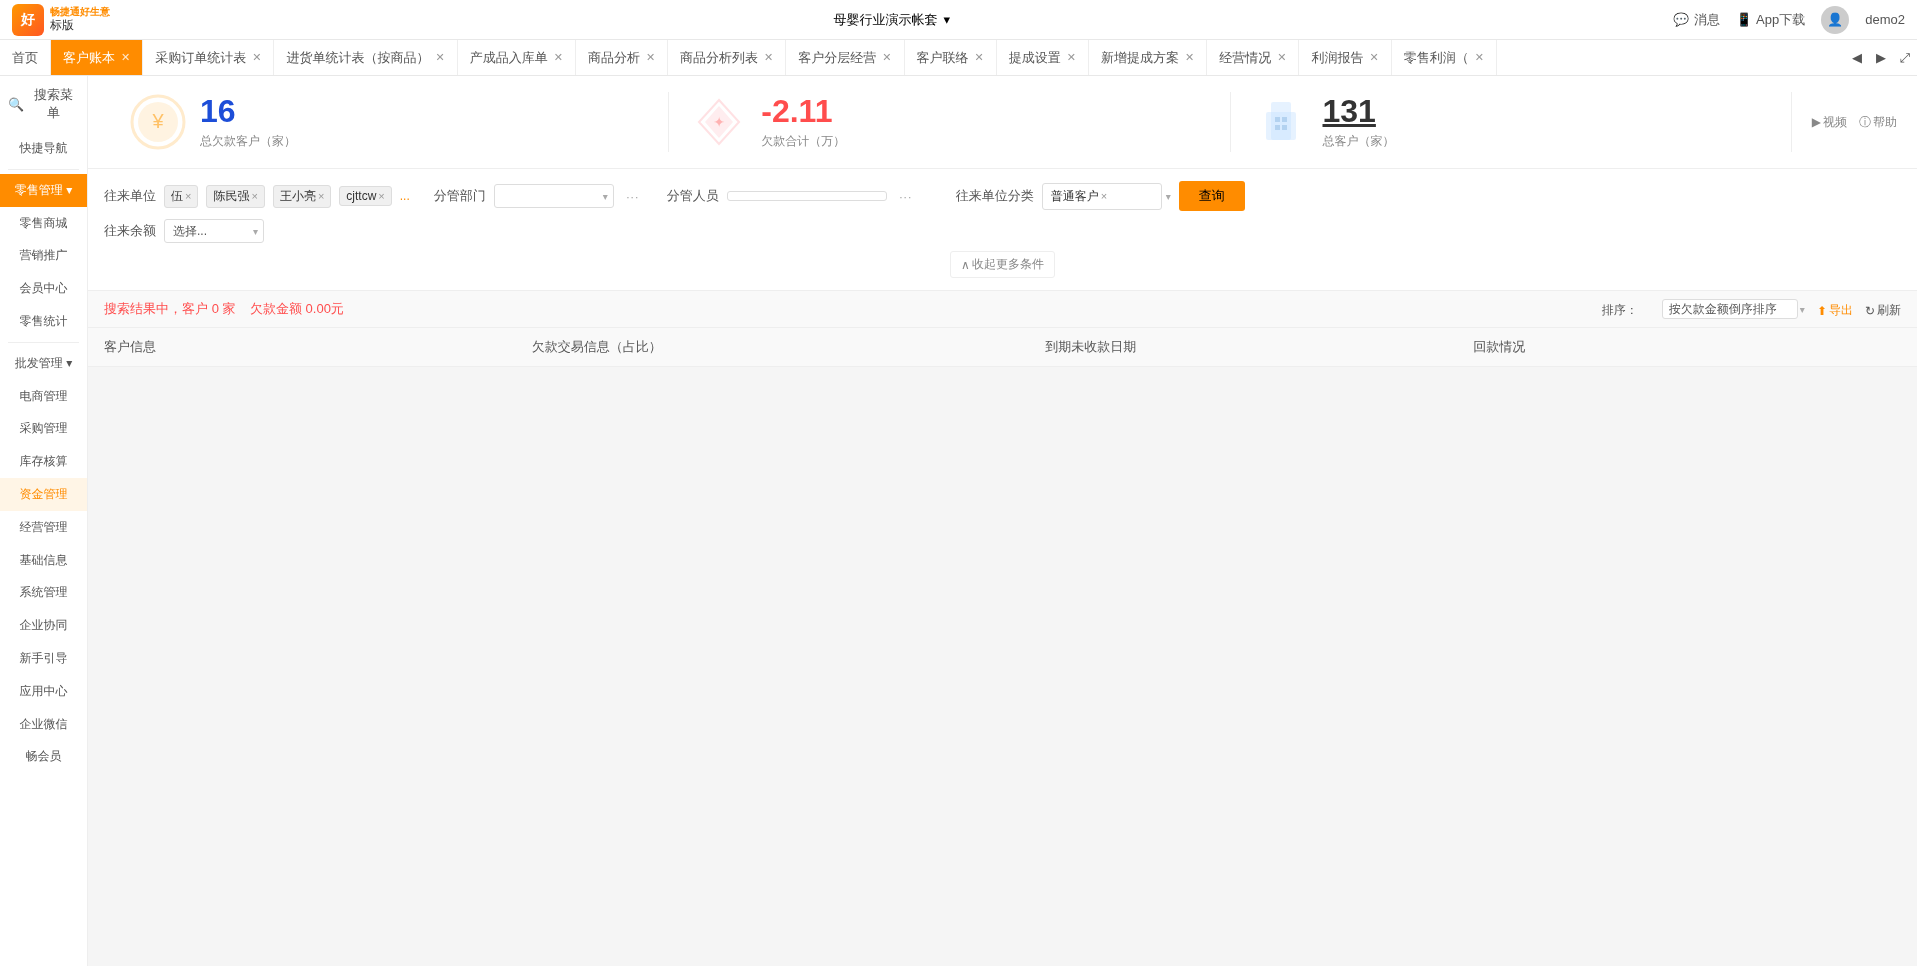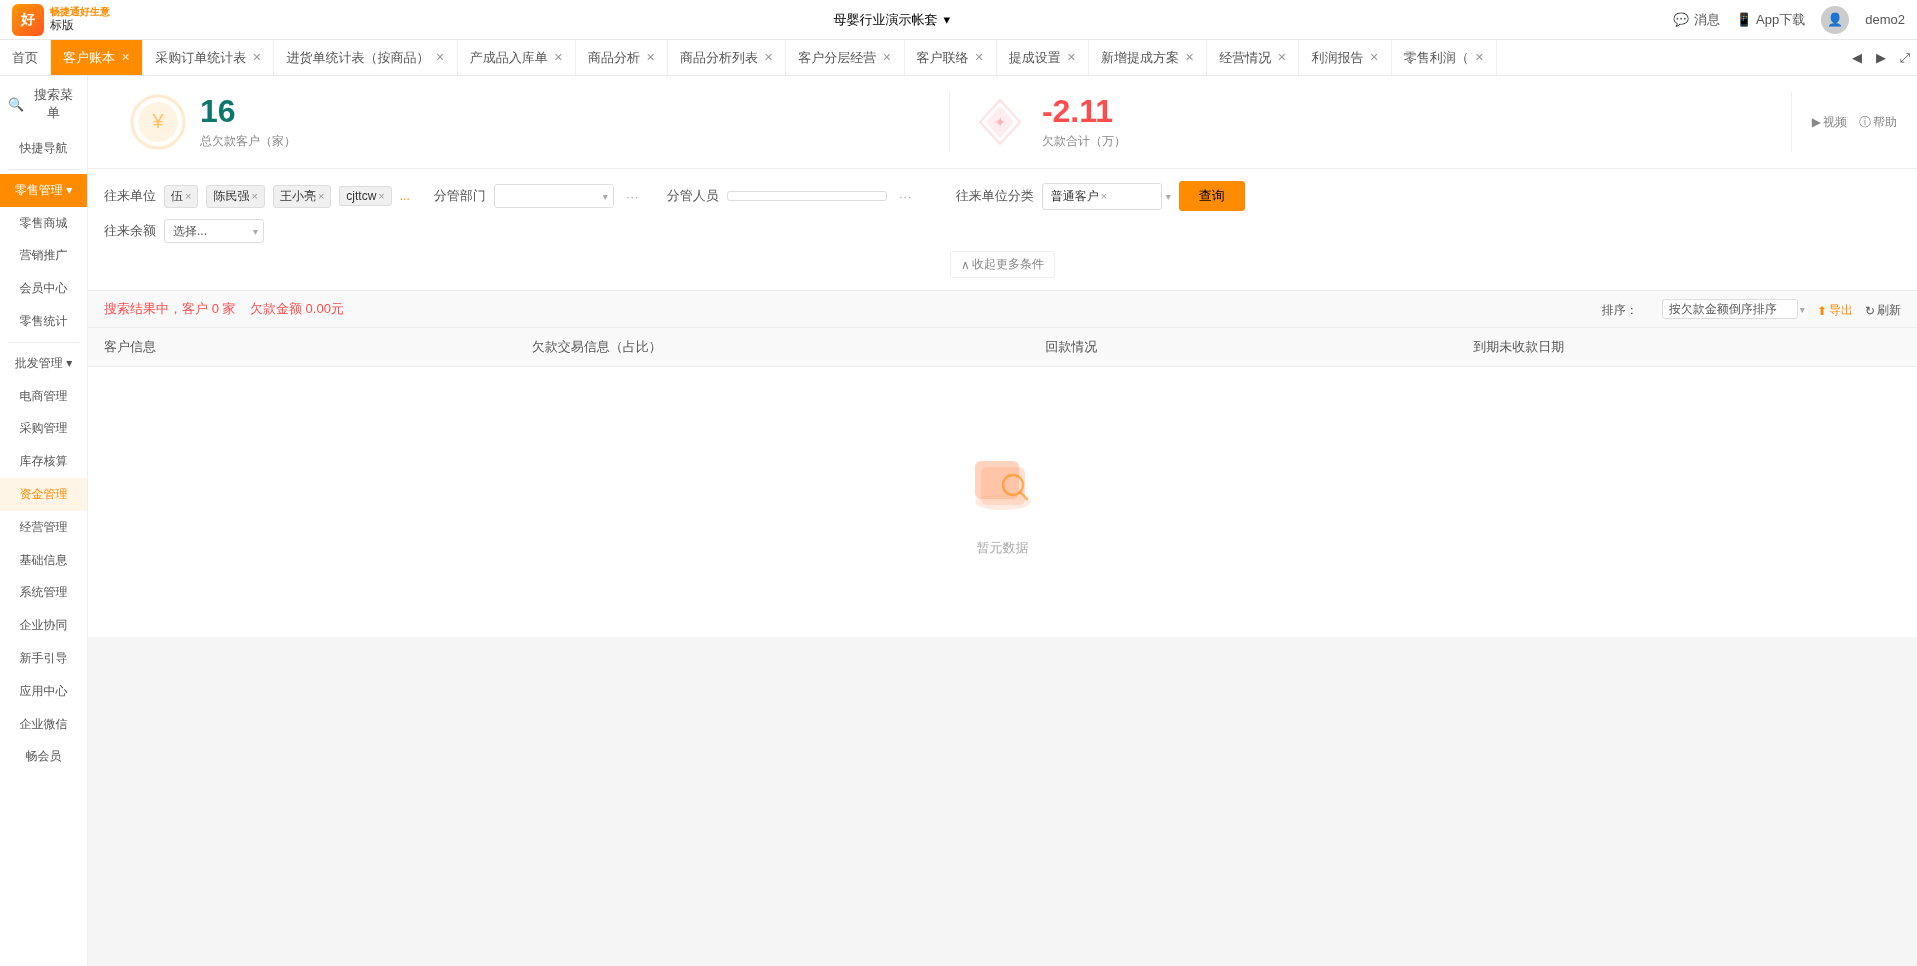--- a/index.html
+++ b/index.html
@@ -262,39 +262,55 @@
 
       <div class="stat-card">
         <div class="stat-icon">
           <svg width="60" height="60" viewBox="0 0 60 60">
             <circle cx="30" cy="30" r="26" fill="none" stroke="#ffcc80" stroke-width="3" opacity="0.5"></circle>
             <circle cx="30" cy="30" r="20" fill="#ffcc80" opacity="0.3"></circle>
             <text x="30" y="36" text-anchor="middle" font-size="20" fill="#ff9800" opacity="0.7">¥</text>
           </svg>
         </div>
         <div class="stat-values">
-          <div class="stat-main" style="color:#0f766e">16</div>
+          <div class="stat-main" style="color:#1d4ed8">16</div>
           <div class="stat-sub">总欠款客户（家）</div>
         </div>
       </div>
 
       <div class="stat-card">
         <div class="stat-icon">
           <svg width="60" height="60" viewBox="0 0 60 60">
             <polygon points="30,8 50,30 30,52 10,30" fill="none" stroke="#ffb3ba" stroke-width="2" opacity="0.5"></polygon>
             <polygon points="30,14 44,30 30,46 16,30" fill="#ffb3ba" opacity="0.3"></polygon>
             <text x="30" y="35" text-anchor="middle" font-size="14" fill="#ff8080" opacity="0.7">✦</text>
           </svg>
         </div>
         <div class="stat-values">
           <div class="stat-main" style="color:#ff4d4d">-2.11</div>
           <div class="stat-sub">欠款合计（万）</div>
         </div>
       </div>
 
+      <div class="stat-card">
+        <div class="stat-icon">
+          <svg width="60" height="60" viewBox="0 0 60 60">
+            <rect x="15" y="20" width="30" height="28" fill="#b3d9ff" opacity="0.4" rx="2"></rect>
+            <rect x="20" y="10" width="20" height="38" fill="#b3d9ff" opacity="0.4" rx="2"></rect>
+            <rect x="24" y="25" width="5" height="5" fill="#80b3e0" opacity="0.6"></rect>
+            <rect x="31" y="25" width="5" height="5" fill="#80b3e0" opacity="0.6"></rect>
+            <rect x="24" y="33" width="5" height="5" fill="#80b3e0" opacity="0.6"></rect>
+            <rect x="31" y="33" width="5" height="5" fill="#80b3e0" opacity="0.6"></rect>
+          </svg>
+        </div>
+        <div class="stat-values">
+          <div class="stat-main dark">131</div>
+          <div class="stat-sub">总客户（家）</div>
+        </div>
+      </div>
 
       <div class="stats-actions">
         <div class="stats-action-btn">
           <span>▶</span>
           <span>视频</span>
         </div>
         <div class="stats-action-btn">
           <span>ⓘ</span>
           <span>帮助</span>
         </div>
@@ -396,33 +412,20 @@
           <span>↻</span>
           <span>刷新</span>
         </div>
       </div>
     </div>
 
     <div class="table-area">
       <div class="table-header">
         <div class="table-header-cell">客户信息</div>
         <div class="table-header-cell">欠款交易信息（占比）</div>
+        <div class="table-header-cell">到期未收款日期</div>
         <div class="table-header-cell">回款情况</div>
-        <div class="table-header-cell">到期未收款日期</div>
-      </div>
-
-      <div class="empty-state">
-        <div class="empty-icon">
-          <svg width="100" height="80" viewBox="0 0 100 80">
-
-            <ellipse cx="50" cy="55" rx="28" ry="8" fill="#ffccb3" opacity="0.4"></ellipse>
-            <rect x="28" y="20" width="44" height="38" rx="6" fill="#ffccb3" opacity="0.6"></rect>
-            <rect x="22" y="14" width="44" height="38" rx="6" fill="#ffaa80" opacity="0.5"></rect>
-            <circle cx="60" cy="38" r="10" fill="none" stroke="#ff8c00" stroke-width="2.5" opacity="0.6"></circle>
-            <line x1="67" y1="45" x2="74" y2="52" stroke="#ff8c00" stroke-width="2.5" stroke-linecap="round" opacity="0.6"></line>
-          </svg>
-        </div>
-        <div class="empty-text">暂元数据</div>
-      </div>
+      </div>
+
     </div>
 
   </div>
 </div>
 
 </body></html>

